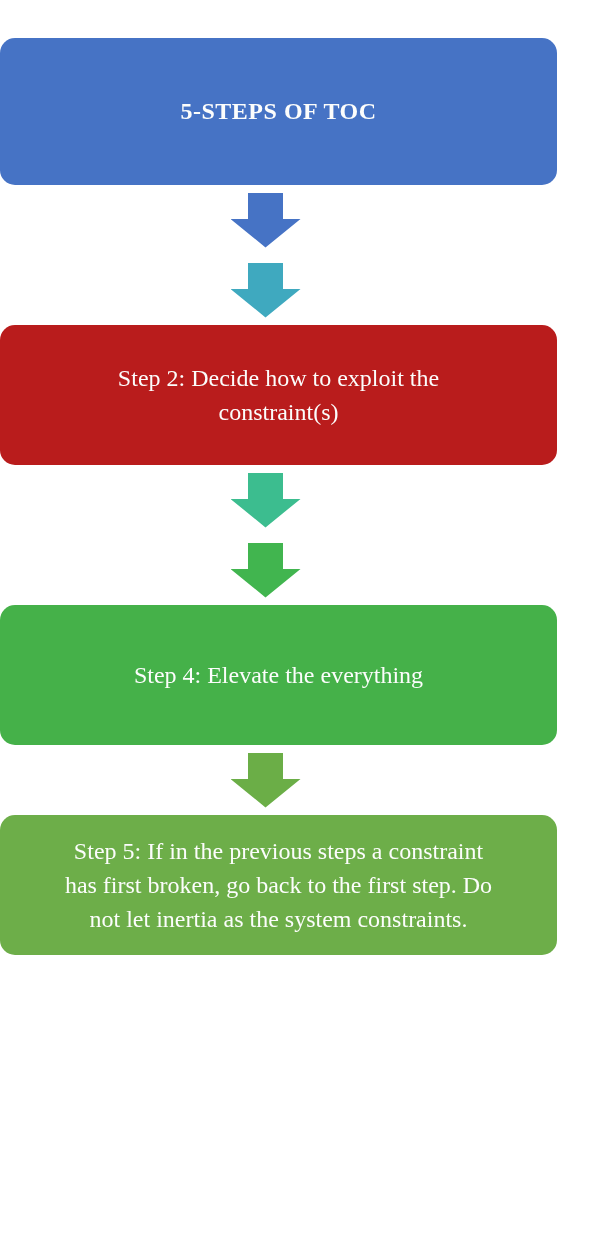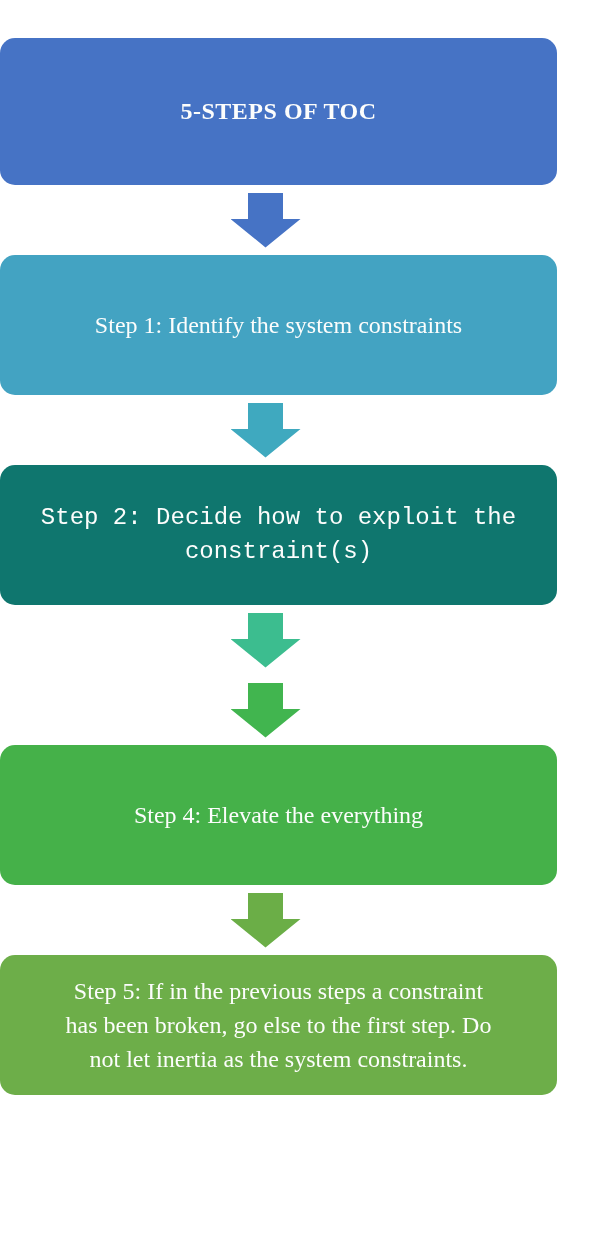--- a/index.html
+++ b/index.html
@@ -58,29 +58,26 @@
 <div class="canvas">
 
   <div class="box box-title" style="background: rgb(70, 115, 197);">
     <span class="box-label title-label">5-STEPS OF TOC</span>
   </div>
 
   <div class="connector">
     <div class="down-arrow" style="background: rgb(70, 115, 197);"></div>
   </div>
 
-  <div class="box box-step" style="background: rgb(67, 163, 194);">
-    <span class="box-label">Step 1: Identify the system constraints</span>
-  </div>
 
   <div class="connector">
     <div class="down-arrow" style="background: rgb(63, 169, 191);"></div>
   </div>
 
-  <div class="box box-step" style="background: #0f766e; font-family: Liberation Mono, monospace;">
+  <div class="box box-step" style="background: #b91c1c;">
     <span class="box-label">Step 2: Decide how to exploit the
 constraint(s)</span>
   </div>
 
   <div class="connector">
     <div class="down-arrow" style="background: rgb(60, 189, 143);"></div>
   </div>
 
 
   <div class="connector">
@@ -90,17 +87,17 @@
   <div class="box box-step" style="background: rgb(69, 177, 73);">
     <span class="box-label">Step 4: Elevate the everything</span>
   </div>
 
   <div class="connector">
     <div class="down-arrow" style="background: rgb(107, 174, 71);"></div>
   </div>
 
   <div class="box box-step" style="background: rgb(109, 174, 73);">
     <span class="box-label">Step 5: If in the previous steps a constraint
-has been broken, go else to the first step. Do
+has first broken, go back to the first step. Do
 not let inertia as the system constraints.</span>
   </div>
 
 </div>
 
 </body></html>

